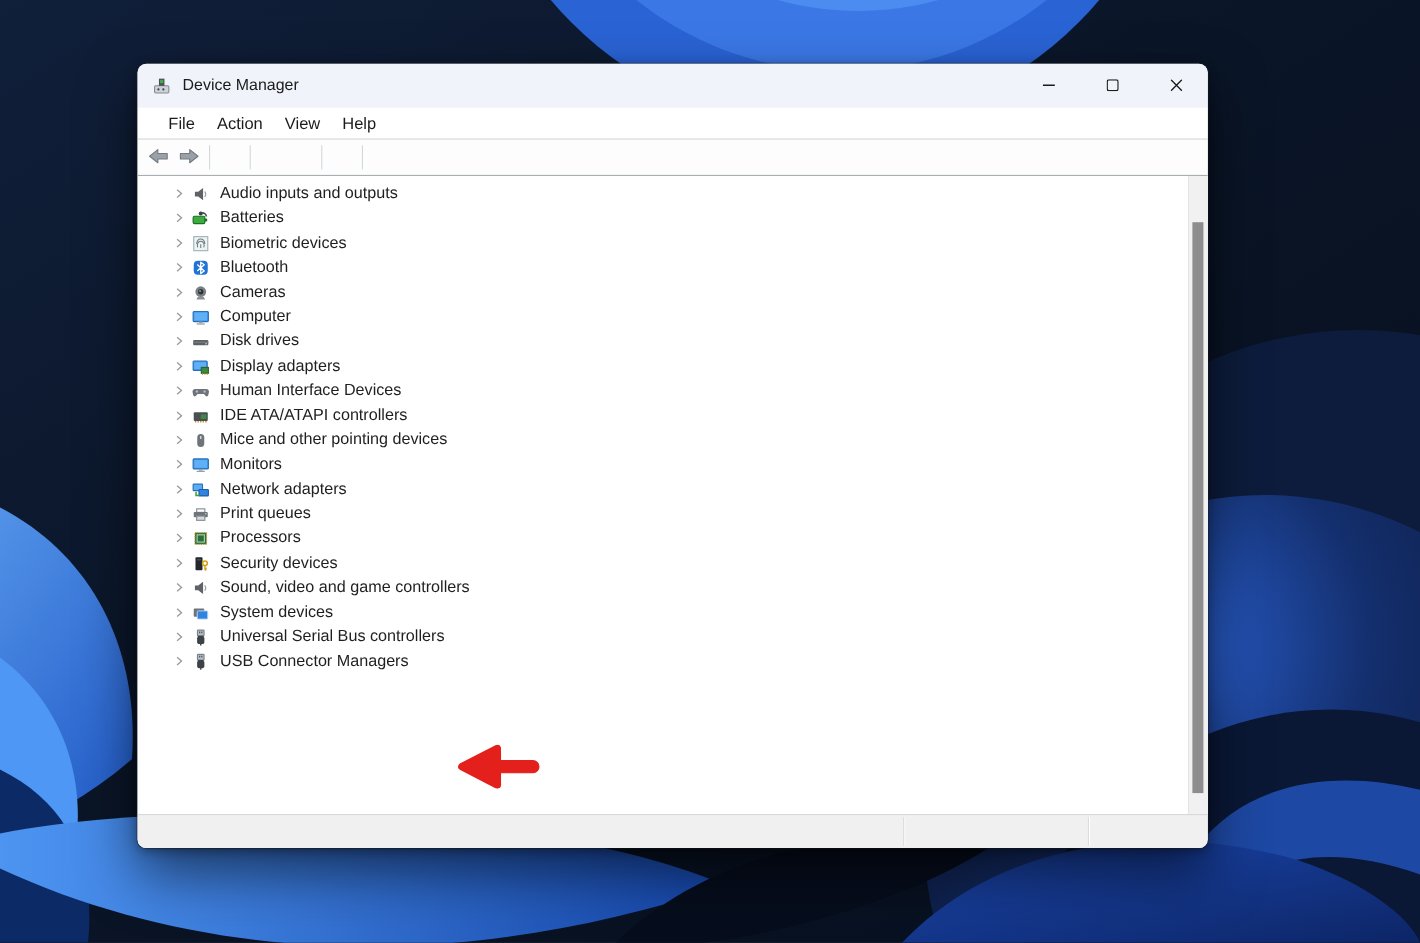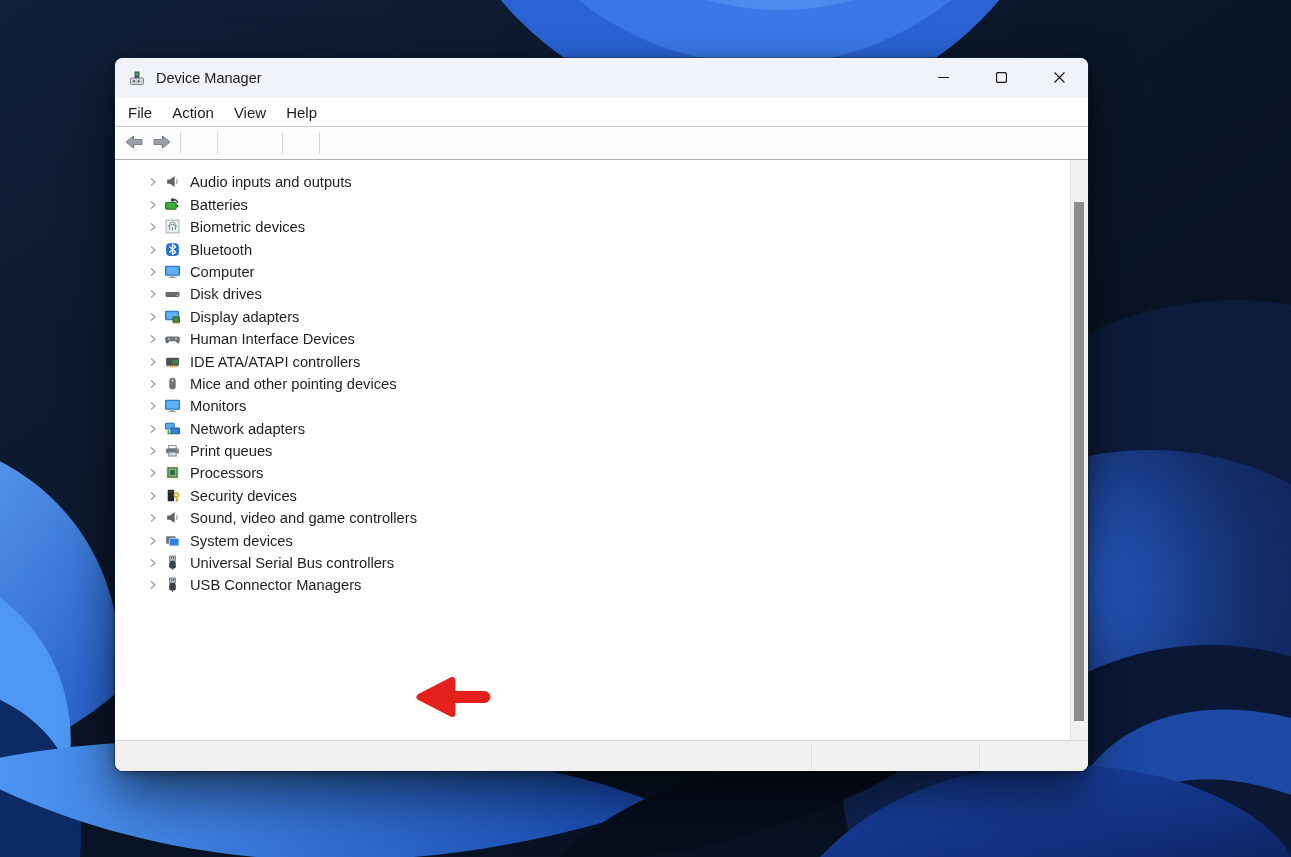--- a/index.html
+++ b/index.html
@@ -3,38 +3,38 @@
 <meta charset="utf-8">
 <style>
   html,body{margin:0;padding:0;width:1291px;height:857px;overflow:hidden;
     font-family:"Liberation Sans","DejaVu Sans",sans-serif;
     -webkit-user-select:none;user-select:none;background:#081120;}
   .stage{position:relative;width:1291px;height:857px;overflow:hidden;}
   .wallpaper{position:absolute;inset:0;}
   .wallpaper svg{display:block;width:1291px;height:857px;}
 
   
-  .window{position:absolute;left:115px;top:58px;width:973px;height:713px;
+  .window{position:absolute;left:125px;top:58px;width:973px;height:713px;
     background:#ffffff;border-radius:8px;
     box-shadow:0 22px 50px rgba(0,0,0,.55),0 2px 10px rgba(0,0,0,.35),0 0 0 1px rgba(40,48,60,.45);
     display:flex;flex-direction:column;overflow:hidden;}
   .titlebar{height:40px;background:#f0f3f9;display:flex;align-items:center;flex:0 0 auto;}
   .app-icon{width:18px;height:18px;margin-left:13px;flex:0 0 auto;}
   .title-text{margin-left:10px;font-size:14.5px;color:#1b1b1b;}
   .tb-spacer{flex:1;}
   .win-btn{width:58px;height:40px;display:flex;align-items:center;justify-content:center;background:transparent;border:none;padding:0;cursor:default;}
-  .menubar{height:28px;background:#ffffff;border-bottom:1px solid #c6cacf;display:flex;align-items:center;padding-left:3px;flex:0 0 auto;}
+  .menubar{height:28px;background:#ffffff;border-bottom:1px solid #c6cacf;display:flex;align-items:center;padding-left:18px;flex:0 0 auto;}
   .menu-item{font-size:15px;color:#1b1b1b;padding:0 10px;line-height:27px;}
   .toolbar{height:32px;background:#fdfdfd;border-bottom:1px solid #a9aeb3;display:flex;align-items:center;padding-left:5px;flex:0 0 auto;}
   .tool-btn{width:28px;height:26px;display:flex;align-items:center;justify-content:center;background:transparent;border:none;padding:0;}
   .tb-sep{width:1px;height:22px;background:#d5d8db;margin:0 4px;}
 
   .content{position:relative;flex:1;background:#ffffff;overflow:hidden;}
   .tree{position:absolute;left:0;top:0;right:17px;bottom:0;padding-top:8px;}
-  .tree-row{height:22.4px;display:flex;align-items:flex-end;padding-left:30px;white-space:nowrap;}
+  .tree-row{height:22.4px;display:flex;align-items:flex-start;padding-left:30px;white-space:nowrap;}
   .chev{width:16px;height:16px;flex:0 0 auto;display:flex;align-items:center;justify-content:center;}
   .dev-icon{width:17px;height:17px;flex:0 0 auto;margin-left:3px;display:flex;align-items:center;justify-content:center;}
   .dev-icon svg,.chev svg{width:100%;height:100%;display:block;}
   .row-label{margin-left:9px;font-size:14.7px;color:#1f1f1f;}
 
   .vscrollbar{position:absolute;top:0;right:0;bottom:0;width:17px;background:#f1f1f1;border-left:1px solid #e4e4e4;}
   .vthumb{position:absolute;left:3px;width:10px;top:42px;height:519px;background:#8d8d8d;}
 
   .statusbar{height:30px;background:#f0f0f0;border-top:1px solid #d9d9d9;position:relative;flex:0 0 auto;}
   .sb-sep{position:absolute;top:2px;bottom:2px;width:1px;background:#dcdcdc;box-shadow:1px 0 0 #fff;}
@@ -257,20 +257,36 @@
             <span class="row-label">Bluetooth</span>
           </div>
           <div class="tree-row">
             <span class="chev">
               <svg viewBox="0 0 16 16">
                 <path d="M6 4.5L10 8l-4 3.5" fill="none" stroke="#9a9a9a" stroke-width="1.2"></path>
               </svg>
             </span>
             <span class="dev-icon">
               <svg viewBox="0 0 16 16">
+                <circle cx="8" cy="6.8" r="4.6" fill="#7a8084"></circle>
+                <circle cx="8" cy="6.8" r="2.3" fill="#2e3438"></circle>
+                <circle cx="7.4" cy="6.2" r="0.8" fill="#8fa0ab"></circle>
+                <path d="M5.4 11.2h5.2l1.2 2.2H4.2z" fill="#8b9196"></path>
+              </svg>
+            </span>
+            <span class="row-label">Cameras</span>
+          </div>
+          <div class="tree-row">
+            <span class="chev">
+              <svg viewBox="0 0 16 16">
+                <path d="M6 4.5L10 8l-4 3.5" fill="none" stroke="#9a9a9a" stroke-width="1.2"></path>
+              </svg>
+            </span>
+            <span class="dev-icon">
+              <svg viewBox="0 0 16 16">
                 <rect x="1.5" y="3" width="13" height="8.6" rx="0.8" fill="#3e9df2" stroke="#2a6db5"></rect>
                 <rect x="2.6" y="4" width="10.8" height="6.6" fill="#5fb0f6"></rect>
                 <rect x="6.5" y="11.6" width="3" height="1.5" fill="#9aa0a6"></rect>
                 <rect x="4.5" y="13.1" width="7" height="1.1" fill="#9aa0a6"></rect>
               </svg>
             </span>
             <span class="row-label">Computer</span>
           </div>
           <div class="tree-row">
             <span class="chev">

